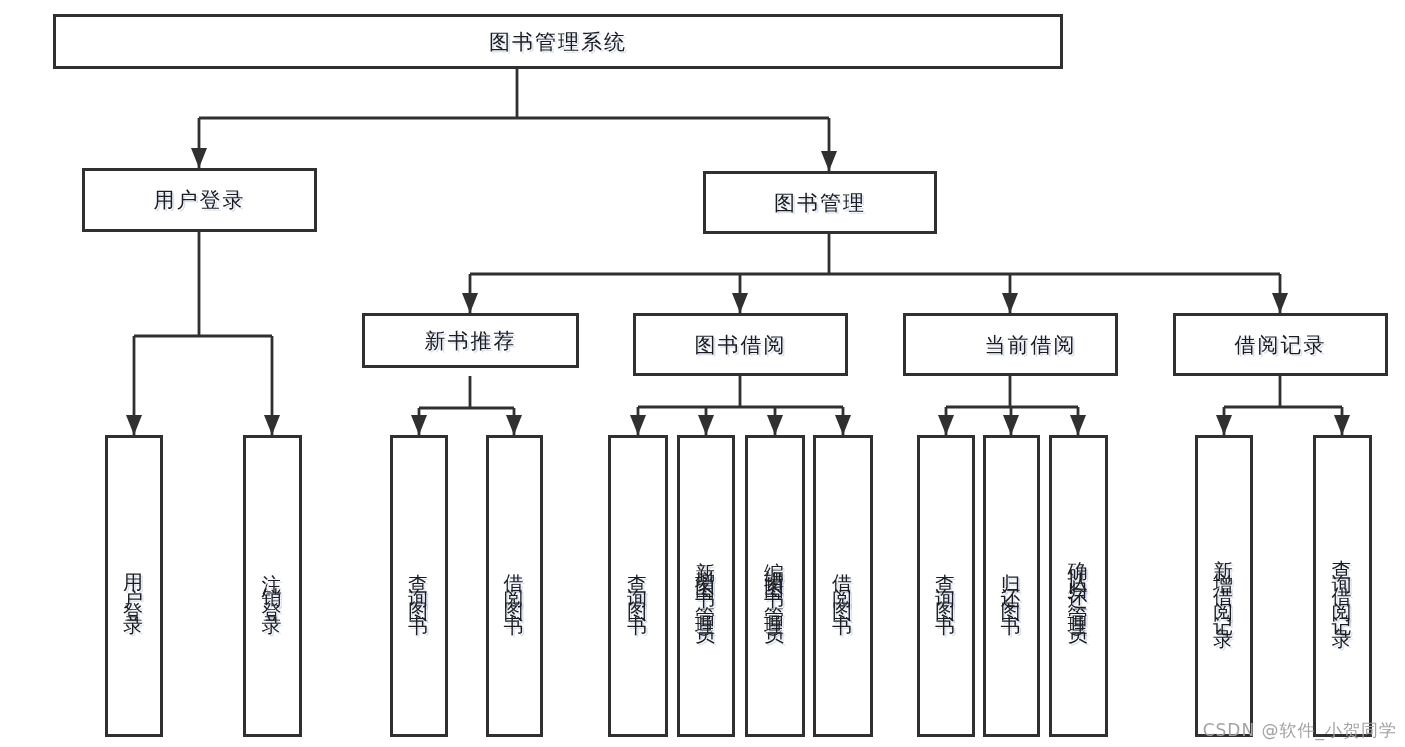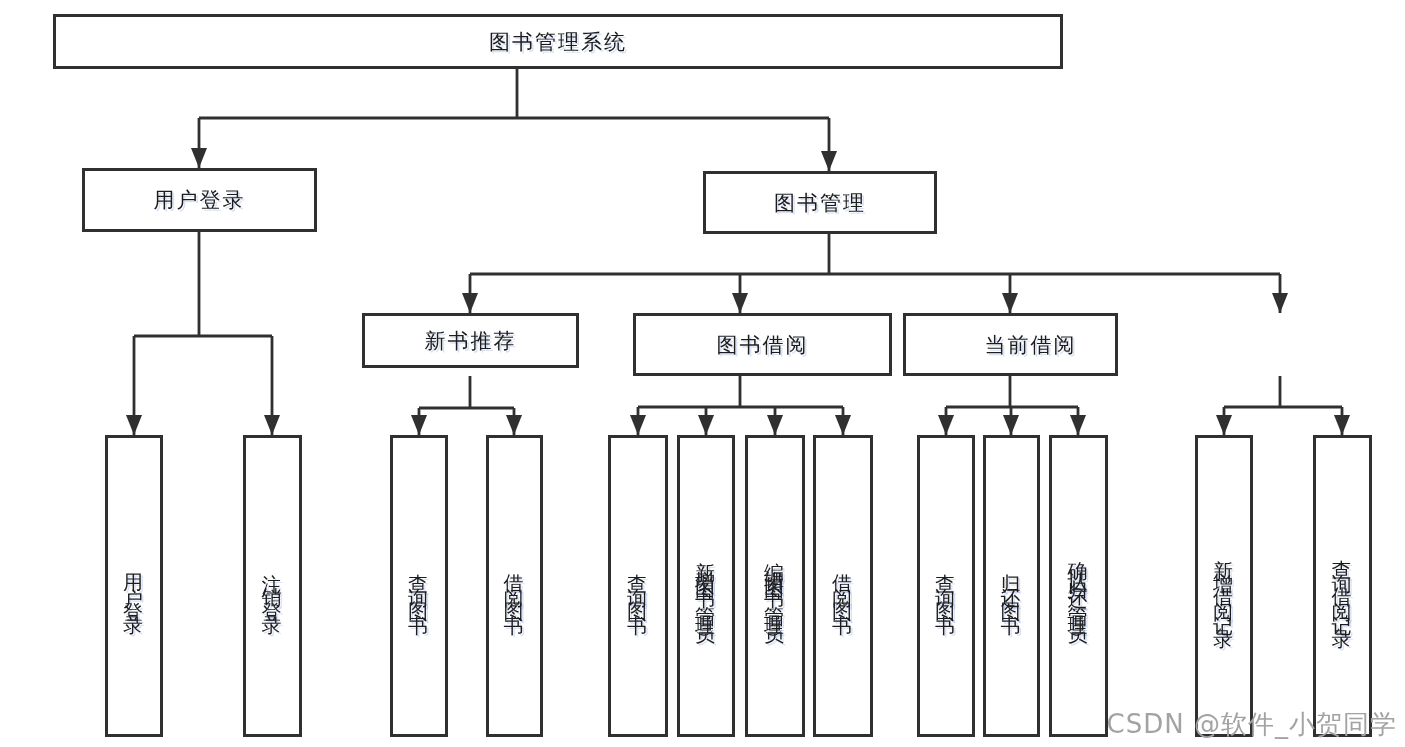--- a/index.html
+++ b/index.html
@@ -44,21 +44,21 @@
   .vlabel {
     writing-mode: vertical-rl;
     text-orientation: mixed;
     letter-spacing: 14px;
     white-space: nowrap;
   }
   .vlabel.long { letter-spacing: 9px; }
   .watermark {
     position: absolute;
     right: 8px; bottom: 5px;
-    font-size: 26px;
+    font-size: 17px;
     color: var(--watermark);
     letter-spacing: 1px;
     z-index: 5;
   }
 </style>
 </head>
 <body>
 
 <div class="canvas">
 
@@ -102,22 +102,23 @@
     <path d="M1224,407 V435" marker-end="url(#arw)"></path>
     <path d="M1342,407 V435" marker-end="url(#arw)"></path>
   </svg>
 
   <div class="node h" style="left:12px; top:14px; width:1010px; height:55px;margin-left:41px;">图书管理系统</div>
 
   <div class="node h" style="left:82px; top:168px; width:235px; height:64px;">用户登录</div>
   <div class="node h" style="left:703px; top:171px; width:234px; height:63px;">图书管理</div>
 
   <div class="node h" style="left:362px; top:313px; width:217px; height:55px;">新书推荐</div>
-  <div class="node h" style="left:633px; top:313px; width:259px; height:63px;font-family:Liberation Serif, serif;">图书借阅</div>
+  <div class="node h" style="left:633px; top:313px; width:215px; height:63px;font-family:Liberation Serif, serif;">图书借阅</div>
   <div class="node h" style="left:903px; top:313px; width:215px; height:63px;padding-left:40px;">当前借阅</div>
+  <div class="node h" style="left:1173px; top:313px; width:215px; height:63px;">借阅记录</div>
 
   <div class="node leaf" style="left:105px; top:435px; width:58px; height:302px;">
     <span class="vlabel">用户登录</span>
   </div>
   <div class="node leaf" style="left:243px; top:435px; width:59px; height:302px;">
     <span class="vlabel">注销登录</span>
   </div>
 
   <div class="node leaf" style="left:390px; top:435px; width:58px; height:302px;">
     <span class="vlabel">查询图书</span>

